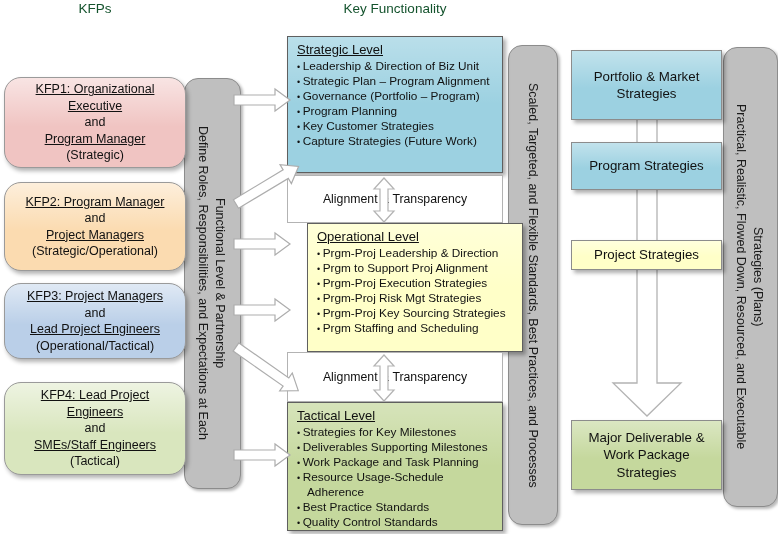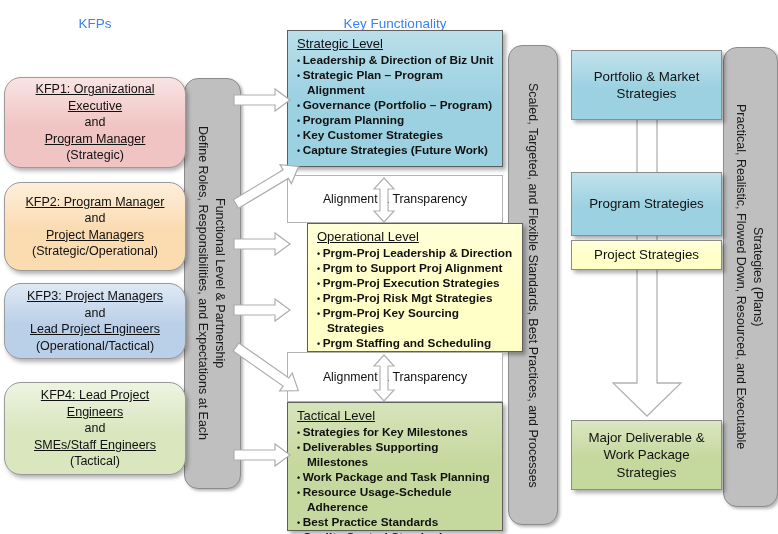--- a/index.html
+++ b/index.html
@@ -1,18 +1,18 @@
 <!DOCTYPE html>
 <html><head>
 <meta charset="utf-8">
 <style>
   html,body{margin:0;padding:0;background:#fff;}
   .canvas{position:relative;width:778px;height:534px;background:#fff;
           font-family:"Liberation Sans",sans-serif;color:#111;overflow:hidden;}
-  .hdr{position:absolute;top:16px;text-align:center;font-size:13.5px;color:#3b82f6;}
+  .hdr{position:absolute;top:1px;text-align:center;font-size:13.5px;color:#14532d;}
   .layer{position:absolute;left:0;top:0;width:778px;height:534px;}
 
   
   .gbar{position:absolute;background:#BFBFBF;border:1px solid #8C8C8C;border-radius:14px;
         box-shadow:2px 2px 3px rgba(0,0,0,.28);}
   .vtext{position:absolute;inset:0;writing-mode:vertical-lr;text-align:center;
          font-size:12.5px;line-height:17px;color:#1a1a1a;}
 
   
   .kfp{position:absolute;left:4px;width:182px;border:1px solid #9a9a9a;border-radius:17px;
@@ -21,21 +21,21 @@
        line-height:1.32;padding:20px 10px;box-sizing:border-box;
        background-image:linear-gradient(180deg,rgba(255,255,255,.55),rgba(255,255,255,0) 55%);}
   .u{text-decoration:underline;}
 
   
   .func{position:absolute;left:287px;width:216px;border:1px solid #5f5f5f;
         box-shadow:3px 3px 4px rgba(0,0,0,.32);box-sizing:border-box;padding:5px 7px 4px 9px;
         background-image:linear-gradient(180deg,rgba(255,255,255,.30),rgba(255,255,255,0) 50%);}
   .func .ttl{font-size:13px;text-decoration:underline;margin-bottom:2px;}
   .func ul{list-style:none;margin:0;padding:0;}
-  .func li{font-size:11.8px;line-height:1.27;padding-left:10px;text-indent:-10px;font-weight:bold;}
+  .func li{font-size:11.8px;line-height:1.27;padding-left:10px;text-indent:-10px;}
   .func li::before{content:"• ";font-size:9px;}
 
   
   .coupler{position:absolute;left:287px;width:216px;background:#fff;border:1px solid #b3b3b3;
            box-sizing:border-box;display:flex;align-items:center;justify-content:center;
            font-size:12.3px;}
 
   
   .strat{position:absolute;left:571px;width:151px;border:1px solid #8c8c8c;
          box-shadow:3px 3px 4px rgba(0,0,0,.32);box-sizing:border-box;display:flex;
@@ -95,21 +95,21 @@
     <div><span class="u">Lead Project Engineers</span></div>
     <div>(Operational/Tactical)</div>
   </div>
   <div class="kfp" style="top: 382px; height: 93px; background-color: rgb(217, 230, 190);">
     <div><span class="u">KFP4: Lead Project Engineers</span></div>
     <div>and</div>
     <div><span class="u">SMEs/Staff Engineers</span></div>
     <div>(Tactical)</div>
   </div>
 
-  <div class="func" style="top: 30px; height: 137px; background-color: rgb(156, 209, 225);">
+  <div class="func" style="top: 36px; height: 137px; background-color: rgb(156, 209, 225);">
     <div class="ttl">Strategic Level</div>
     <ul>
       <li>Leadership &amp; Direction of Biz Unit</li>
       <li>Strategic Plan – Program Alignment</li>
       <li>Governance (Portfolio – Program)</li>
       <li>Program Planning</li>
       <li>Key Customer Strategies</li>
       <li>Capture Strategies (Future Work)</li>
     </ul>
   </div>
@@ -163,21 +163,21 @@
       <g transform="translate(236,347) rotate(35)">
         <polygon points="0,-5 61,-5 61,-11 76,0 61,11 61,5 0,5"></polygon>
       </g>
       <polygon points="234,450 275,450 275,444 290,455 275,466 275,460 234,460"></polygon>
     </g>
   </svg>
 
   <div class="strat" style="top: 50px; height: 70px; background-color: rgb(156, 209, 225);">
     <span>Portfolio &amp; Market Strategies</span>
   </div>
-  <div class="strat" style="top: 142px; height: 64px; background-color: rgb(156, 209, 225); margin-top: 30px;">
+  <div class="strat" style="top: 142px; height: 48px; background-color: rgb(156, 209, 225);">
     <span>Program Strategies</span>
   </div>
   <div class="strat" style="top: 240px; height: 30px; background-color: rgb(255, 255, 200);">
     <span>Project Strategies</span>
   </div>
   <div class="strat" style="top: 420px; height: 70px; background-color: rgb(197, 216, 157);">
     <span>Major Deliverable &amp; Work Package Strategies</span>
   </div>
 
 </div>

